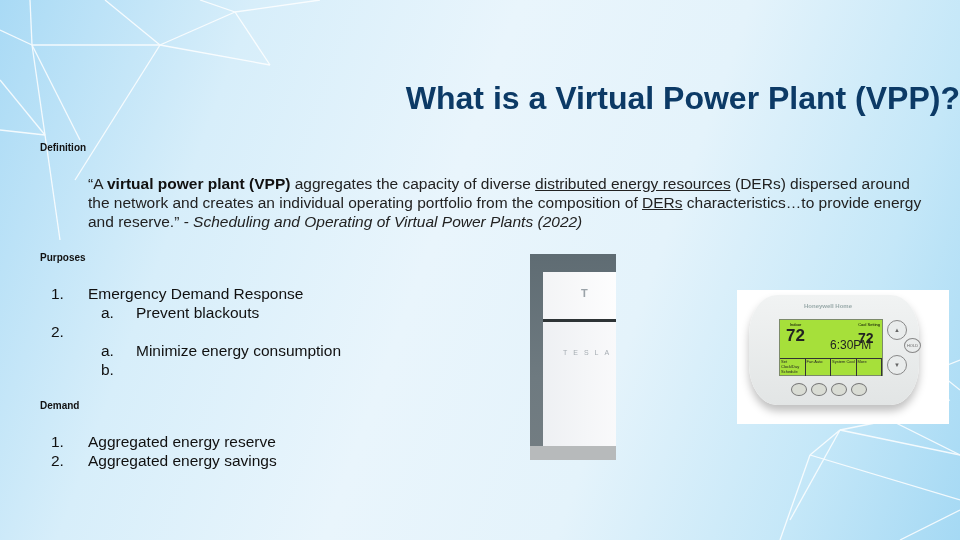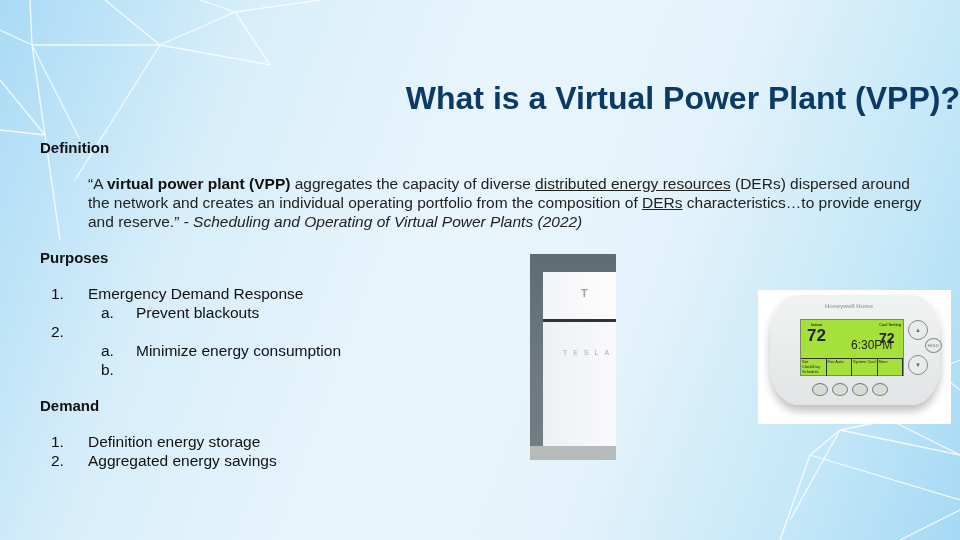--- a/index.html
+++ b/index.html
@@ -3,39 +3,39 @@
 <meta charset="utf-8">
 <style>
   html,body{margin:0;padding:0;}
   body{width:960px;height:540px;overflow:hidden;position:relative;
     font-family:"Liberation Sans", sans-serif;
     background:linear-gradient(110deg,#a9daf5 0%,#d7eefa 22%,#e9f5fc 45%,#e4f3fb 65%,#c4e7f8 85%,#a5d9f4 100%);}
   .bg-net{position:absolute;left:0;top:0;width:960px;height:540px;}
   .title{position:absolute;left:0;top:80px;width:960px;text-align:right;
     font-size:32px;font-weight:bold;color:#0c3a66;letter-spacing:0px;}
   .content{position:absolute;left:40px;top:138px;width:890px;color:#111;font-size:15.5px;line-height:19px;}
-  .heading{font-weight:bold;font-size:15px;}
+  .heading{font-weight:bold;font-size:10px;}
   .def-para{margin-top:17px;color:#222;margin-left:48px;}
   .def-para b{font-weight:bold;color:#111;}
   .def-para u{text-decoration:underline;}
   .def-para i{font-style:italic;}
   .gap{height:17px;}
   .list{margin:0;padding:0;}
   .li{display:flex;height:19px;}
   .num{width:48px;padding-left:11px;box-sizing:border-box;}
   .sub .num{width:96px;padding-left:61px;}
   .tesla{position:absolute;left:530px;top:254px;width:86px;height:206px;
     background:linear-gradient(180deg,#5f6c73 0%,#6e7a80 60%,#737d82 100%);overflow:hidden;}
   .tesla .floor{position:absolute;left:0;bottom:0;width:86px;height:14px;background:#b7babb;}
   .tesla .top{position:absolute;left:13px;top:18px;width:86px;height:47px;background:linear-gradient(90deg,#f3f4f6,#ffffff);}
   .tesla .bottom{position:absolute;left:13px;top:68px;width:86px;height:128px;background:linear-gradient(90deg,#eef0f3,#fbfbfc);}
   .tesla .seam{position:absolute;left:13px;top:65px;width:86px;height:3px;background:#2e3436;}
   .tesla .tlogo{position:absolute;left:51px;top:33px;font-size:11px;color:#9aa2a8;font-weight:bold;}
   .tesla .word{position:absolute;left:33px;top:95px;font-size:7px;letter-spacing:6px;color:#a6adb3;}
-  .thermo{position:absolute;left:737px;top:290px;width:193px;height:134px;background:#fff;margin-left:21px;}
+  .thermo{position:absolute;left:737px;top:290px;width:212px;height:134px;background:#fff;}
   .thermo .body{position:absolute;left:12px;top:5px;width:170px;height:110px;border-radius:28px/40px;
     background:linear-gradient(180deg,#f1f3f3,#e2e5e5);box-shadow:0 6px 8px rgba(0,0,0,0.25);}
   .thermo .brand{position:absolute;left:55px;top:8px;font-size:6px;color:#9aa;font-weight:bold;}
   .thermo .screen{position:absolute;left:30px;top:24px;width:102px;height:55px;background:#a6e03a;border:1px solid #7c8a6a;}
   .thermo .big{position:absolute;font-size:17px;font-weight:bold;color:#222;}
   .thermo .time{position:absolute;left:50px;top:18px;font-size:12px;color:#222;}
   .thermo .grid{position:absolute;left:0;top:38px;width:102px;height:17px;border-top:1px solid #333;display:flex;}
   .thermo .grid div{flex:1;border-right:1px solid #333;font-size:4px;color:#222;padding-left:1px;}
   .thermo .btn{position:absolute;width:14px;height:11px;border-radius:50%;background:#d9dcd4;border:1px solid #777;}
   .thermo .rbtn{position:absolute;width:18px;height:18px;border-radius:50%;background:#e9ecec;border:1px solid #888;font-size:6px;text-align:center;line-height:18px;color:#666;}
@@ -103,21 +103,21 @@
         <span class="num">b.</span>
       </div>
   </div>
 
   <div class="gap"></div>
   <div class="heading">Demand</div>
   <div class="gap"></div>
   <div class="list">
     <div class="li">
         <span class="num">1.</span>
-        <span>Definition energy storage</span>
+        <span>Aggregated energy reserve</span>
       </div>
     <div class="li">
         <span class="num">2.</span>
         <span>Aggregated energy savings</span>
       </div>
   </div>
 </div>
 
 <div class="tesla">
   <div class="top"></div>

